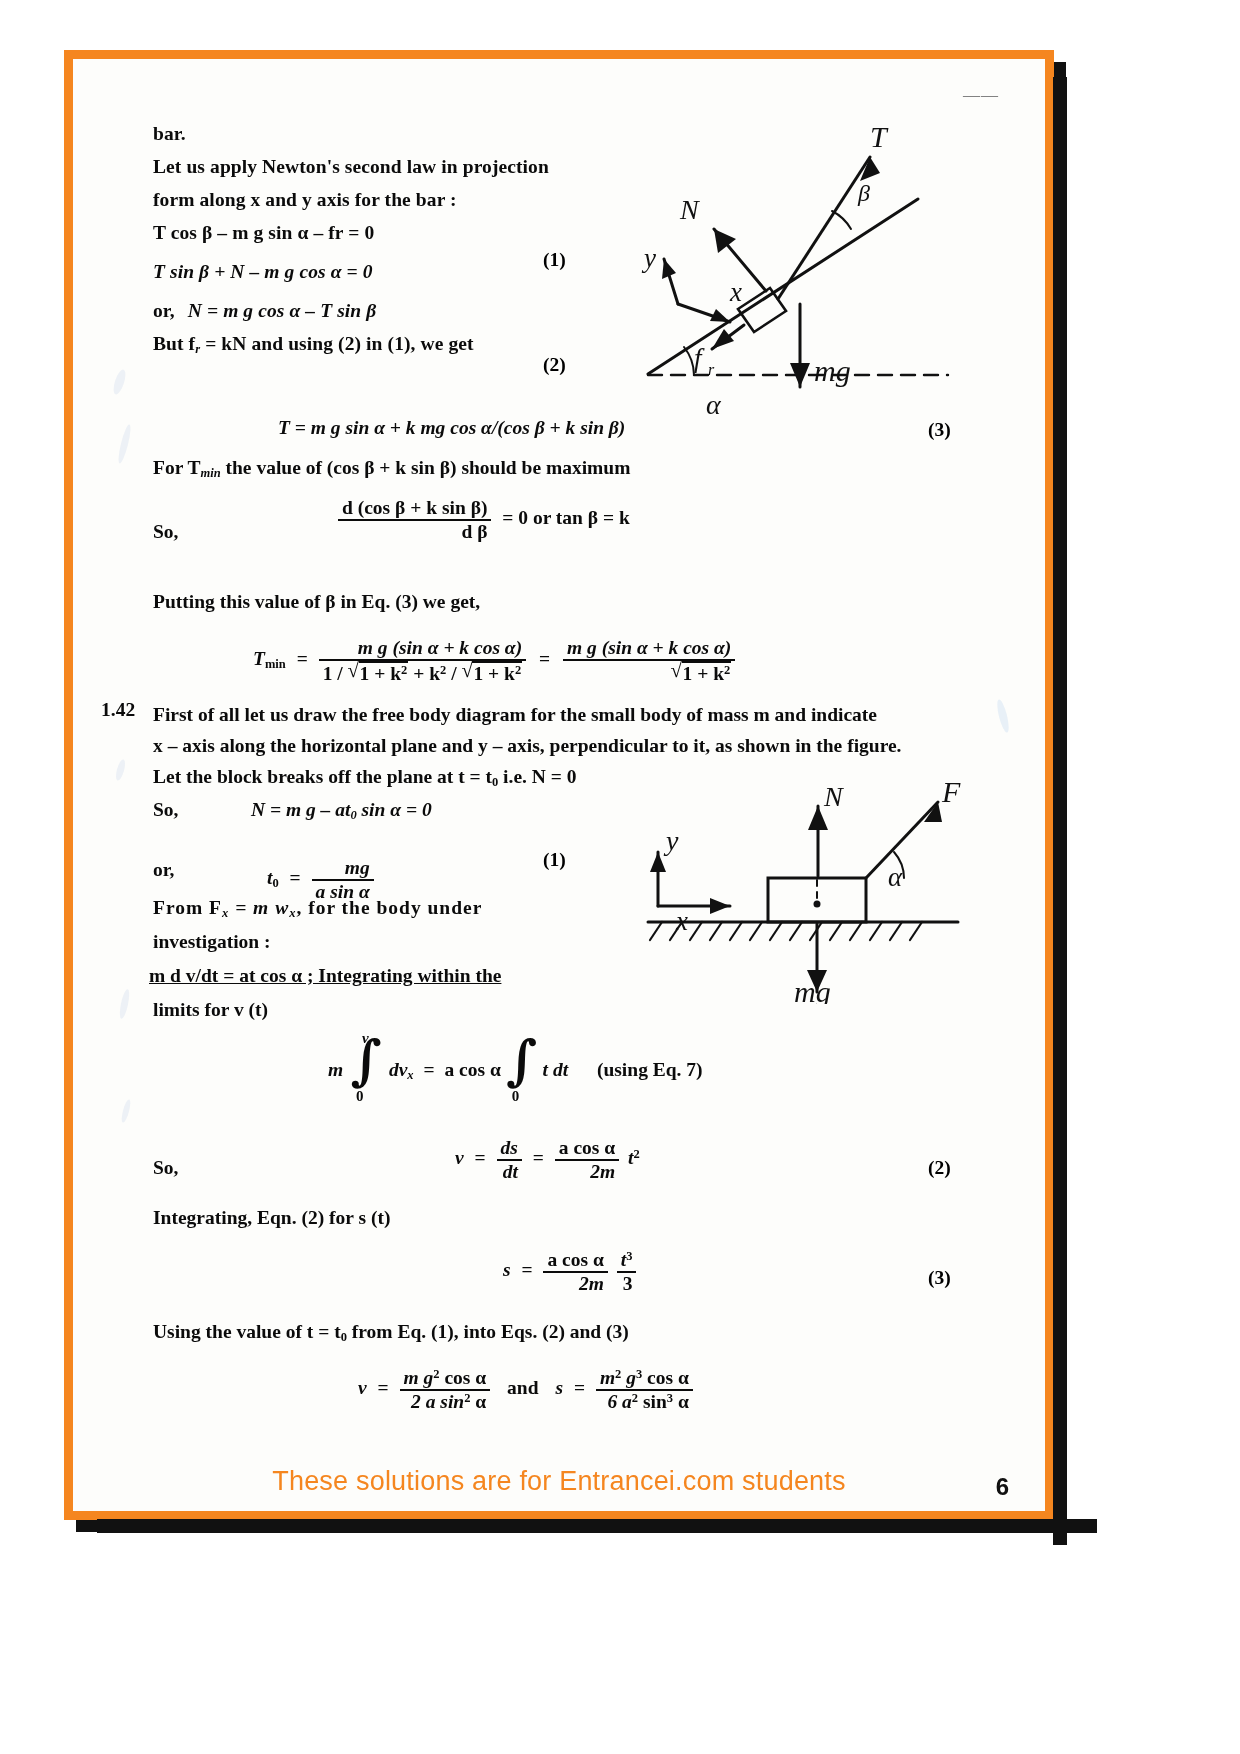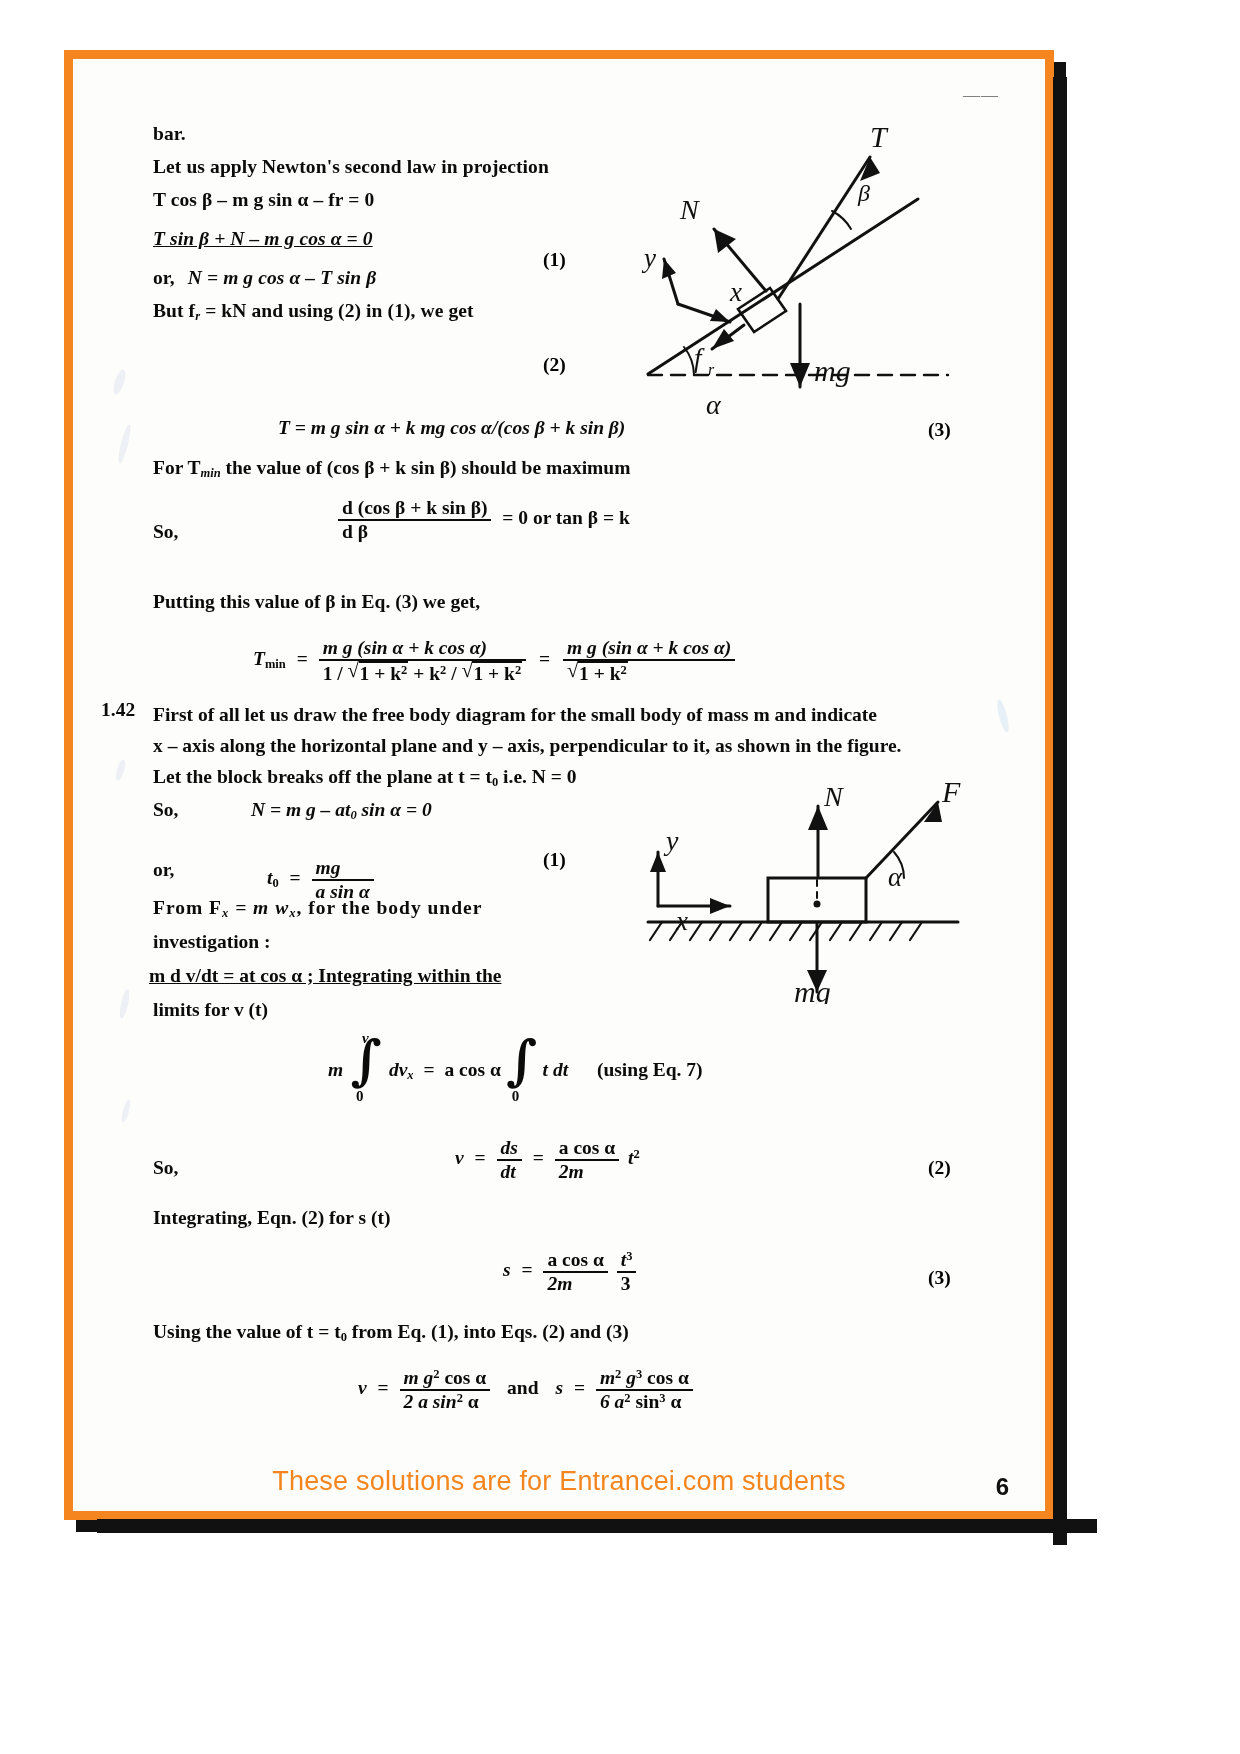--- a/index.html
+++ b/index.html
@@ -48,21 +48,21 @@
     font-weight:bold;
     letter-spacing:.1px;
     white-space:nowrap;
   }
   i{font-style:italic;}
   .sub{font-size:12.5px;vertical-align:-3px;}
   .sup{font-size:12.5px;vertical-align:6px;}
   .eqno{position:absolute;font-size:19.5px;font-weight:bold;}
 
   
-  .frac{display:inline-block;vertical-align:middle;text-align:left;line-height:1.12;}
+  .frac{display:inline-block;vertical-align:middle;text-align:right;line-height:1.12;}
   .frac .num{display:block;padding:0 4px;}
   .frac .den{display:block;border-top:2px solid #0b0b0b;padding:0 4px;}
 
   .sqrt{display:inline-block;position:relative;padding-left:11px;}
   .sqrt:before{
     content:"\221A";
     position:absolute;left:0;top:-2px;font-size:21px;
   }
   .sqrt .bar{
     display:inline-block;border-top:2px solid #0b0b0b;padding:0 1px;
@@ -121,23 +121,24 @@
     <div class="smudge s3"></div>
     <div class="smudge s4"></div>
     <div class="smudge s5"></div>
     <div class="smudge r1"></div>
 
     <div id="crop-mark">——</div>
 
     <div class="col">
       <div class="line">bar.</div>
       <div class="line">Let us apply Newton's second law in projection</div>
+      <div class="line">form along x and y axis for the bar :</div>
       <div class="line" style="">T cos β – m g sin α – fr = 0</div>
       <div style="height:6px"></div>
-      <div class="line" style="font-style:italic;text-decoration:underline;">T sin β + N – m g cos α = 0</div>
+      <div class="line" style="font-style:italic;">T sin β + N – m g cos α = 0</div>
       <div style="height:6px"></div>
       <div class="line">
         <span>or,</span>
         <span style="font-style:italic;padding-left:8px;">N = m g cos α – T sin β</span>
       </div>
       <div class="line">
         <span>But f</span><i class="sub">r</i><span> = kN and using (2) in (1), we get</span>
       </div>
     </div>
 

